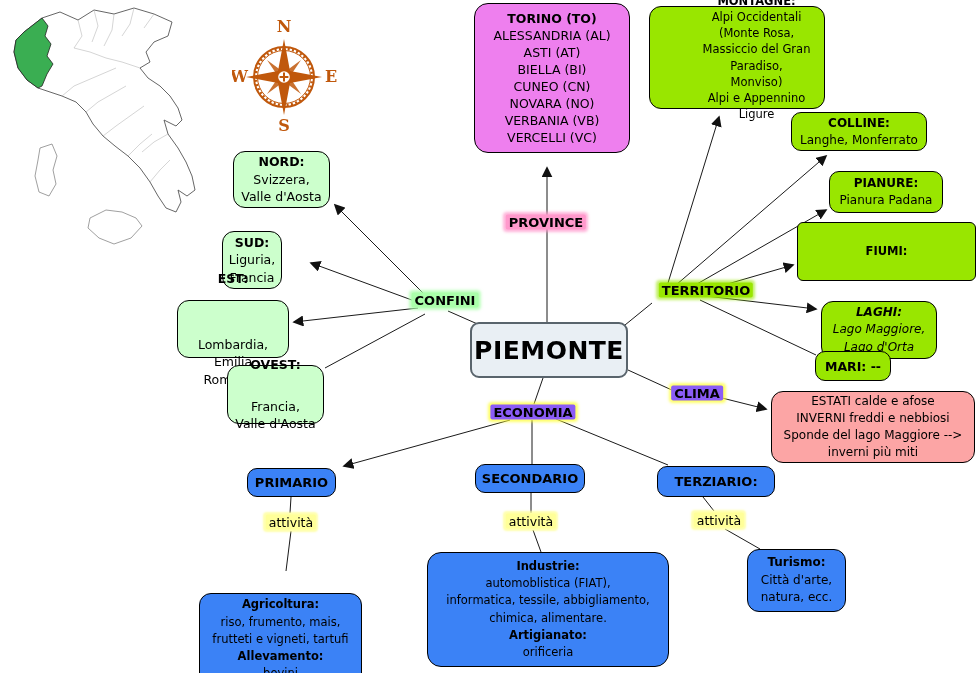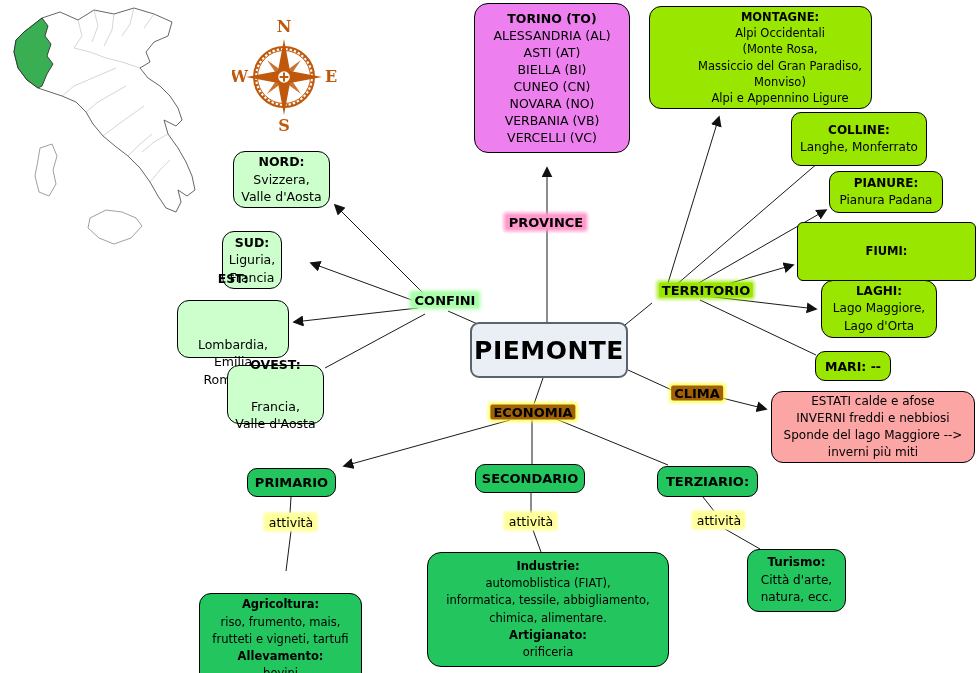--- a/index.html
+++ b/index.html
@@ -12,51 +12,51 @@
     position:absolute;z-index:3;box-sizing:border-box;
     border:1.4px solid #000;border-radius:12px;
     display:flex;flex-direction:column;justify-content:center;align-items:center;
     text-align:center;padding:3px 5px;
   }
   .node .t{font-weight:bold;white-space:pre-line;}
   .node .b{white-space:pre-line;}
   .violet{background:#EE7FEE;}
   .green{background:#99E600;}
   .ltgreen{background:#CCFFCC;}
-  .yellow{background:#22c55e;align-items:center;}
+  .yellow{background:#3b82f6;align-items:center;}
   .center-node{
     background:#E9EFF4;border:2px solid #59646C;border-radius:9px;
     font-weight:bold;font-size:25px;letter-spacing:.5px;
   }
   .tag{
     position:absolute;z-index:4;transform:translate(-50%,-50%);
     font-weight:bold;font-size:13px;padding:0 3px;border-radius:2px;white-space:nowrap;
   }
   .tag.province{background:#FF99CC;box-shadow:0 0 3px 2px rgba(255,153,204,.75);}
   .tag.confini{background:#AAFFAA;box-shadow:0 0 3px 2px rgba(170,255,170,.75);}
   .tag.territorio{background:#99E600;box-shadow:0 0 3px 2px rgba(153,230,0,.6);}
-  .tag.brightyellowtag{background:#a16207;box-shadow:0 0 3px 2px rgba(255,255,51,.75);text-align:center;}
+  .tag.brightyellowtag{background:#8b5cf6;box-shadow:0 0 3px 2px rgba(255,255,51,.75);text-align:center;}
   .tag.attivita{background:#FFFF99;box-shadow:0 0 2px 2px rgba(255,255,153,.8);font-weight:normal;font-size:12.5px;}
   
   #n-torino{left:474px;top:3px;width:156px;height:150px;font-size:12.5px;line-height:1.36;border-radius:14px;}
-  #n-montagne{left:649px;top:6px;width:223px;height:103px;font-size:11.5px;line-height:1.4;padding-left:44px;}
-  #n-colline{left:791px;top:112px;width:136px;height:54px;font-size:12px;line-height:1.4;border-radius:10px;}
+  #n-montagne{left:649px;top:6px;width:176px;height:103px;font-size:11.5px;line-height:1.4;padding-left:44px;}
+  #n-colline{left:791px;top:112px;width:136px;height:39px;font-size:12px;line-height:1.4;border-radius:10px;}
   #n-pianure{left:829px;top:171px;width:114px;height:42px;font-size:12px;line-height:1.4;border-radius:10px;}
   #n-fiumi{left:797px;top:222px;width:179px;height:59px;font-size:11.5px;line-height:1.42;border-radius:6px;}
-  #n-laghi{left:821px;top:280px;width:116px;height:58px;font-size:12px;line-height:1.42;}
+  #n-laghi{left:821px;top:301px;width:116px;height:58px;font-size:12px;line-height:1.42;font-style:italic;}
   #n-mari{left:815px;top:351px;width:76px;height:30px;font-size:12.5px;border-radius:10px;}
   #n-nord{left:233px;top:151px;width:97px;height:57px;font-size:12.5px;line-height:1.4;}
   #n-sud{left:222px;top:231px;width:60px;height:58px;font-size:12.5px;line-height:1.4;}
   #n-est{left:177px;top:300px;width:112px;height:58px;font-size:12.5px;line-height:1.4;gap:48px;}
   #n-ovest{left:227px;top:365px;width:97px;height:59px;font-size:12.5px;line-height:1.4;gap:24px;}
   #n-piemonte{left:470px;top:322px;width:158px;height:56px;}
   #n-clima-box{left:771px;top:391px;width:204px;height:72px;font-size:12px;line-height:1.42;background:#fca5a5;}
   #n-primario{left:247px;top:468px;width:89px;height:29px;font-size:13px;border-radius:10px;}
   #n-secondario{left:475px;top:464px;width:110px;height:29px;font-size:13px;border-radius:10px;}
-  #n-terziario{left:657px;top:466px;width:101px;height:31px;font-size:13px;border-radius:10px;}
+  #n-terziario{left:657px;top:466px;width:118px;height:31px;font-size:13px;border-radius:10px;}
   #n-agricoltura{left:199px;top:593px;width:163px;height:93px;font-size:11.5px;line-height:1.5;}
   #n-industrie{left:427px;top:552px;width:242px;height:115px;font-size:11.5px;line-height:1.5;border-radius:14px;}
   #n-turismo{left:747px;top:549px;width:99px;height:63px;font-size:12px;line-height:1.45;}
   #italy-map{position:absolute;left:2px;top:2px;z-index:2;}
   #compass{position:absolute;left:232px;top:18px;z-index:2;}
   .compass-letter{font-family:"DejaVu Serif","Liberation Serif",serif;font-weight:bold;font-size:16px;fill:#C0580C;}
 </style>
 </head>
 <body>
 

